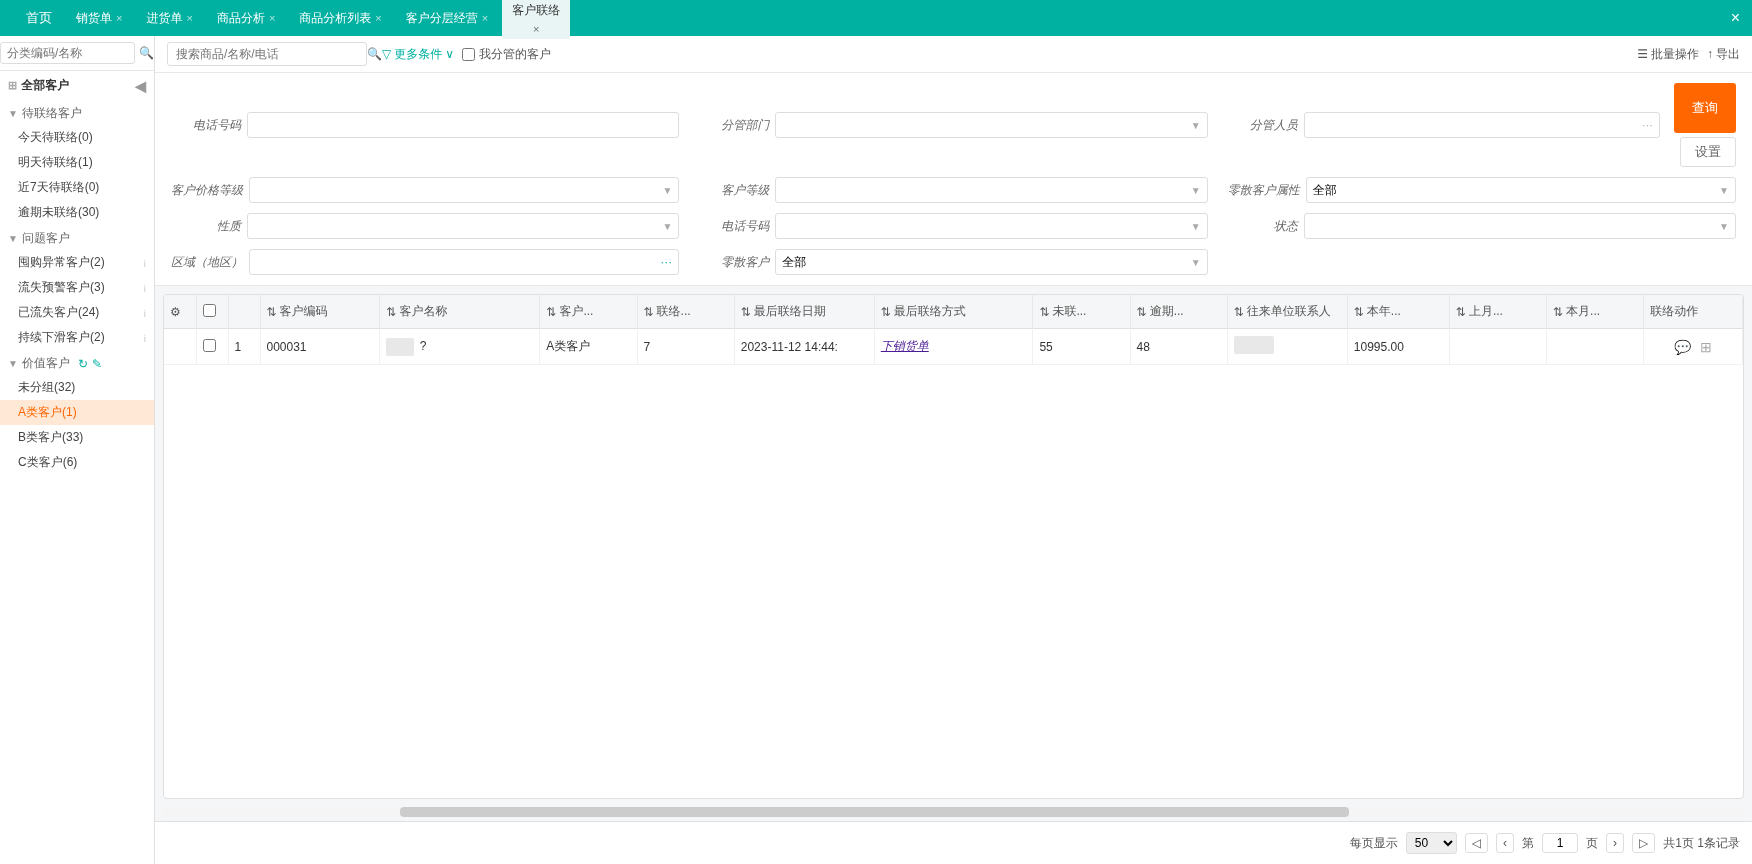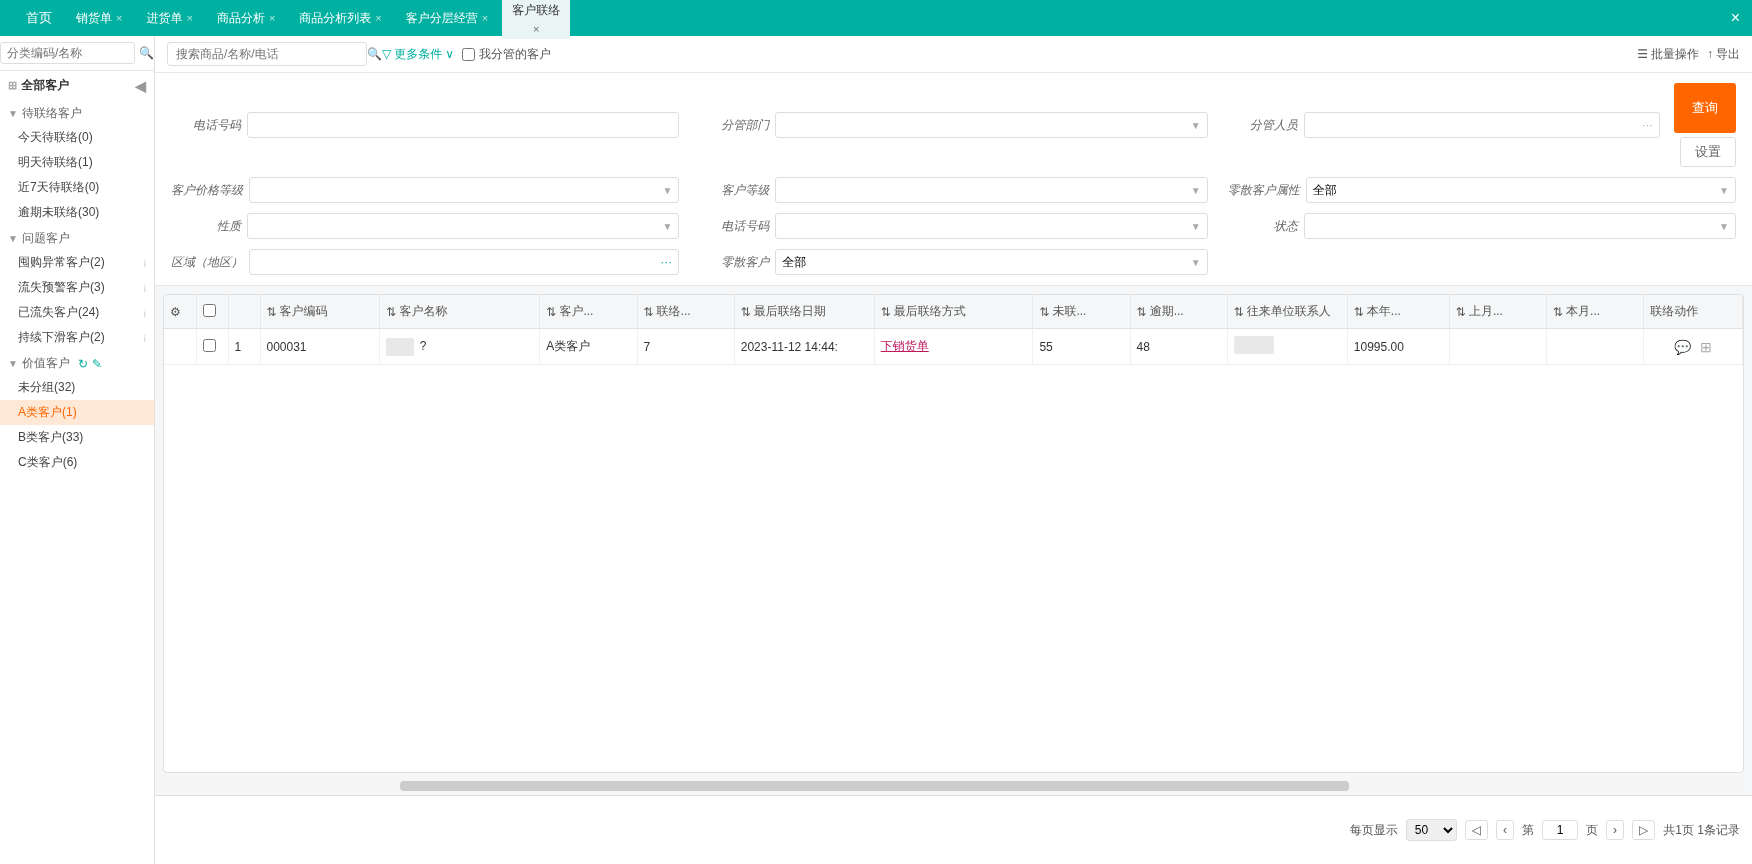--- a/index.html
+++ b/index.html
@@ -252,30 +252,30 @@
       gap: 3px;
     }
     tbody tr {
       border-bottom: 1px solid #f0f0f0;
     }
     tbody td {
       padding: 7px 6px;
       color: #333;
       border-right: 1px solid #f0f0f0;
     }
-    .td-link { color: #be185d; cursor: pointer; text-decoration: underline; }
+    .td-link { color: #4c1d95; cursor: pointer; text-decoration: underline; font-style: italic; }
     .settings-icon-col { text-align: center; cursor: pointer; color: #666; }
     .row-actions { display: flex; gap: 8px; align-items: center; justify-content: center; }
     .row-action-icon { color: #aaa; cursor: pointer; font-size: 14px; }
 
     
     .pagination {
       background: #fff;
       border-top: 1px solid #e0e0e0;
-      padding: 23px 12px;
+      padding: 10px 12px;
       display: flex;
       align-items: center;
       justify-content: flex-end;
       gap: 8px;
       font-size: 12px;
       color: #555;
     }
     .pagination-select {
       border: 1px solid #ddd;
       border-radius: 3px;

